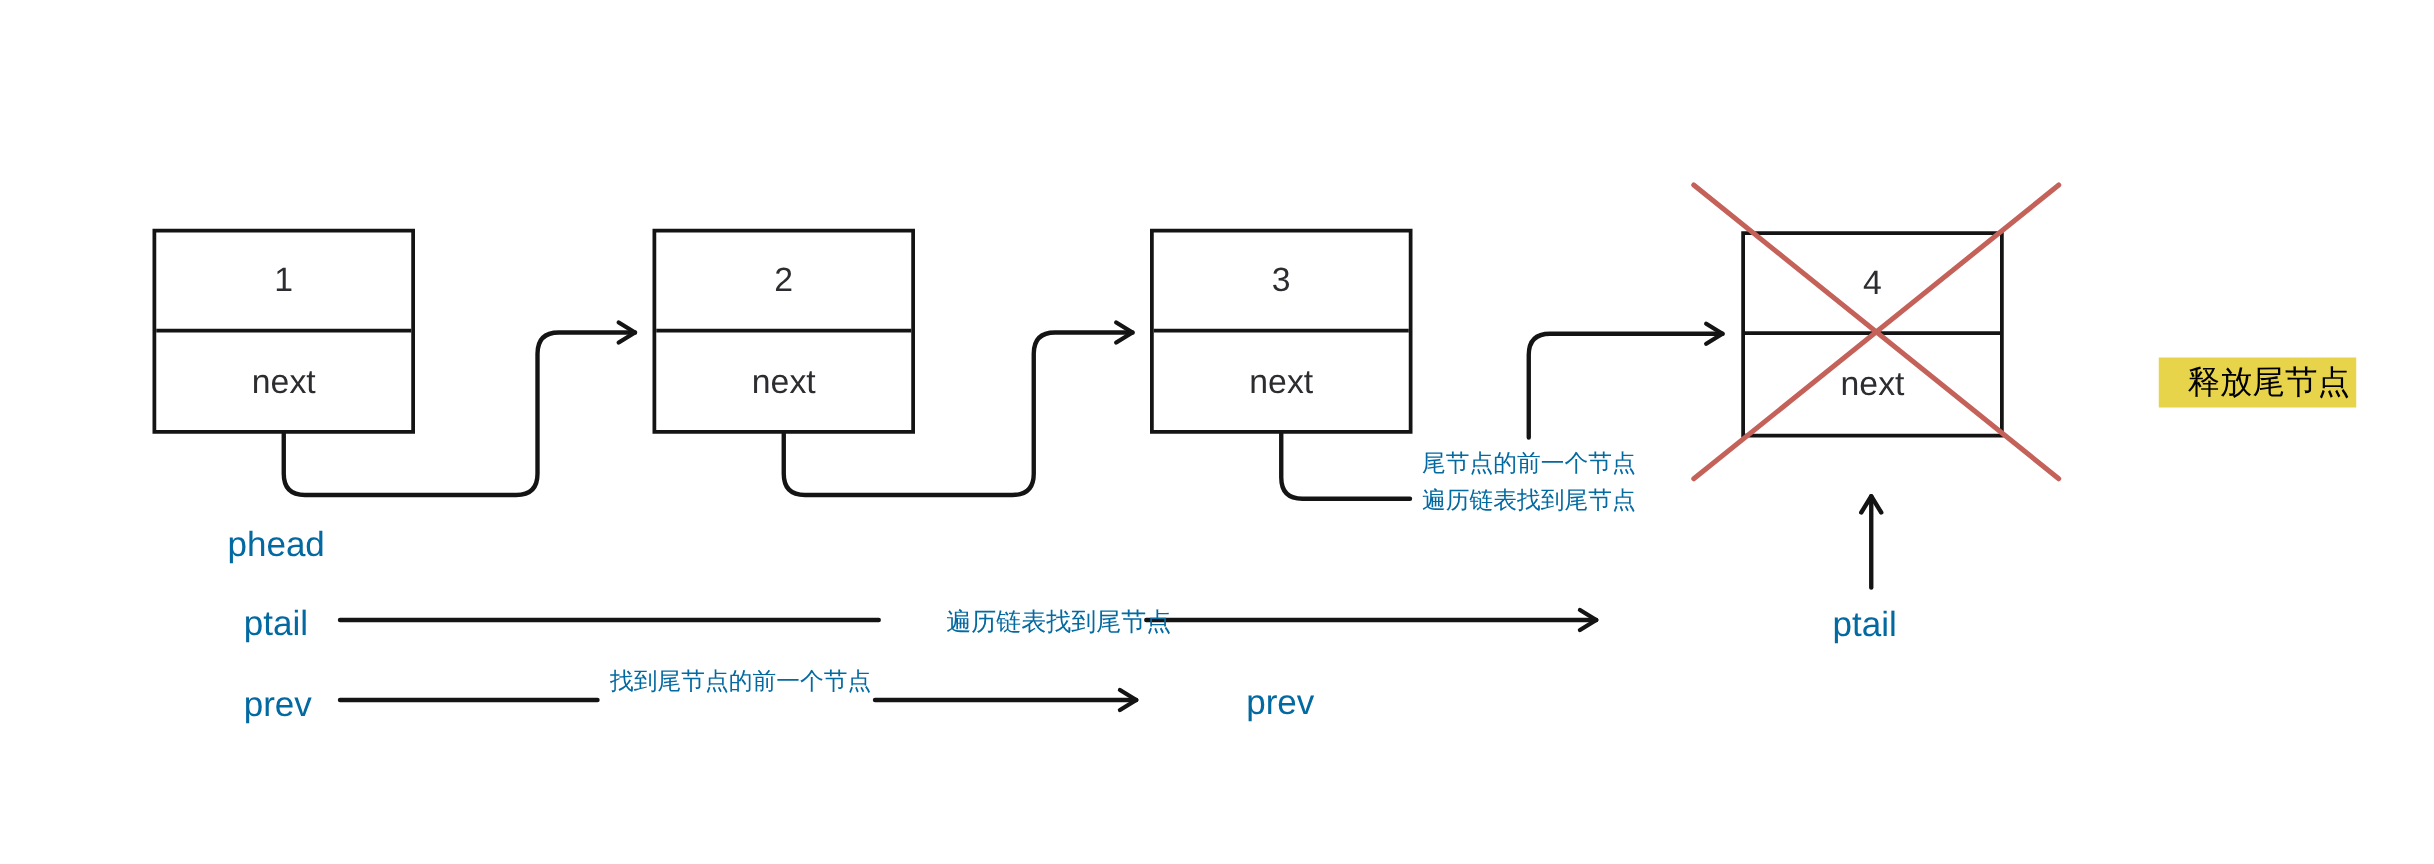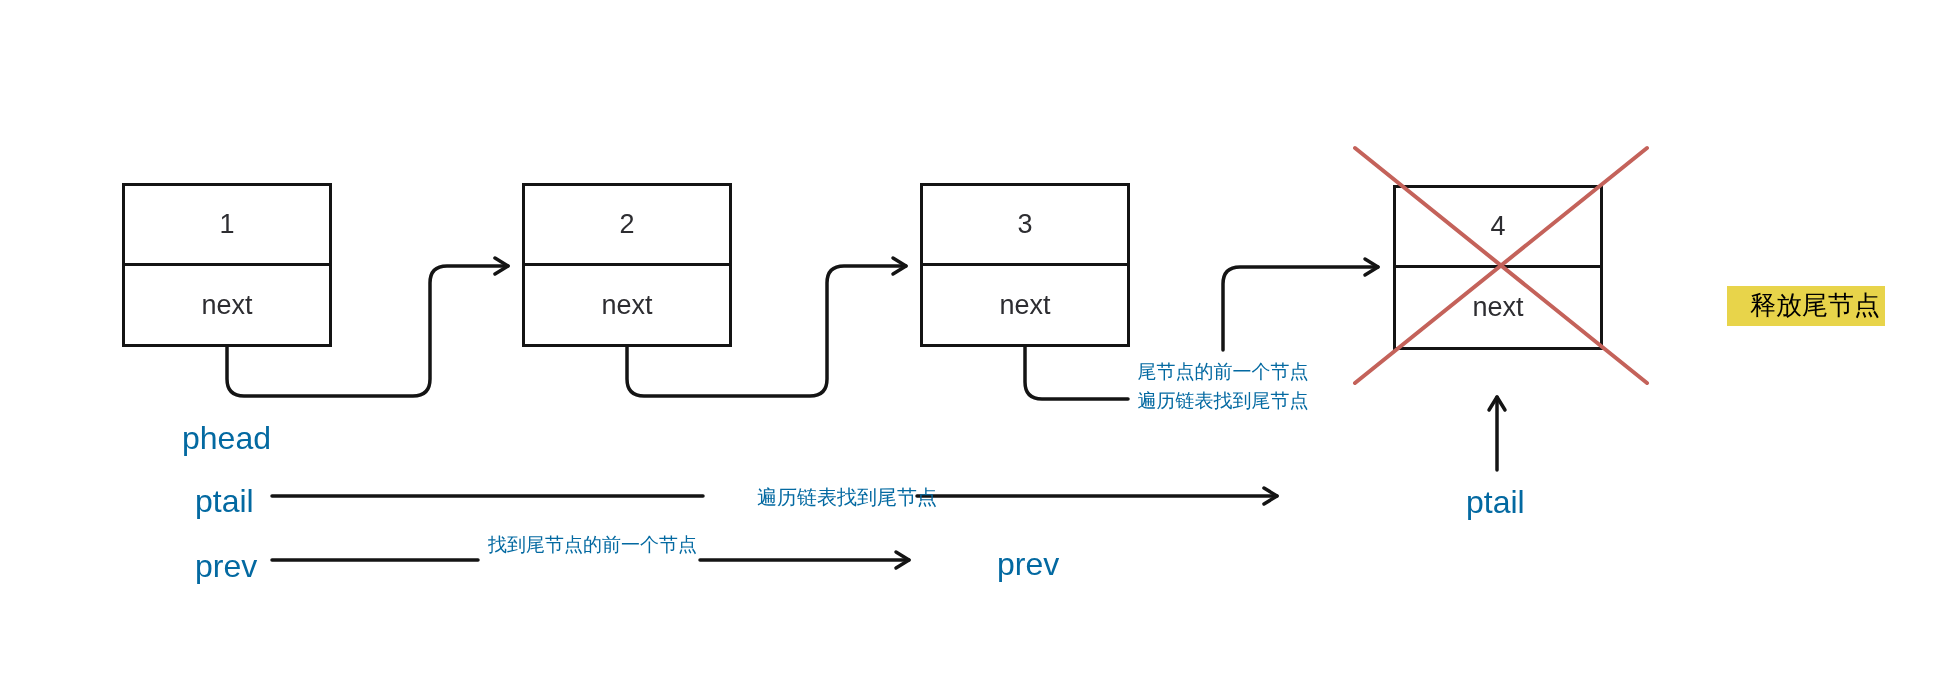--- a/index.html
+++ b/index.html
@@ -59,21 +59,21 @@
   .stroke-black { stroke: #141414; stroke-width: 3.5; fill: none; stroke-linecap: round; }
   .stroke-red   { stroke: #c4625a; stroke-width: 4;   fill: none; stroke-linecap: round; }
 
   
   .lbl {
     position: absolute;
     color: #0369a1;
     white-space: nowrap;
     z-index: 4;
   }
-  .lbl-pointer { font-size: 32px; }
+  .lbl-pointer { font-size: 28px; }
   .lbl-cn { font-size: 20px; }
   #lbl-phead      { left: 182px;  top: 420px; }
   #lbl-ptail-left { left: 195px;  top: 483px; }
   #lbl-prev-left  { left: 195px;  top: 548px; }
   #lbl-prev-mid   { left: 997px;  top: 546px; }
   #lbl-ptail-tail { left: 1466px; top: 484px; }
   #lbl-traverse   { left: 714px;  top: 484px; margin-left: 43px; }
   #lbl-find-prev  { left: 488px;  top: 532px; font-size: 19px; }
   #anno-tail-prev {
     left: 1103px; top: 357px;

